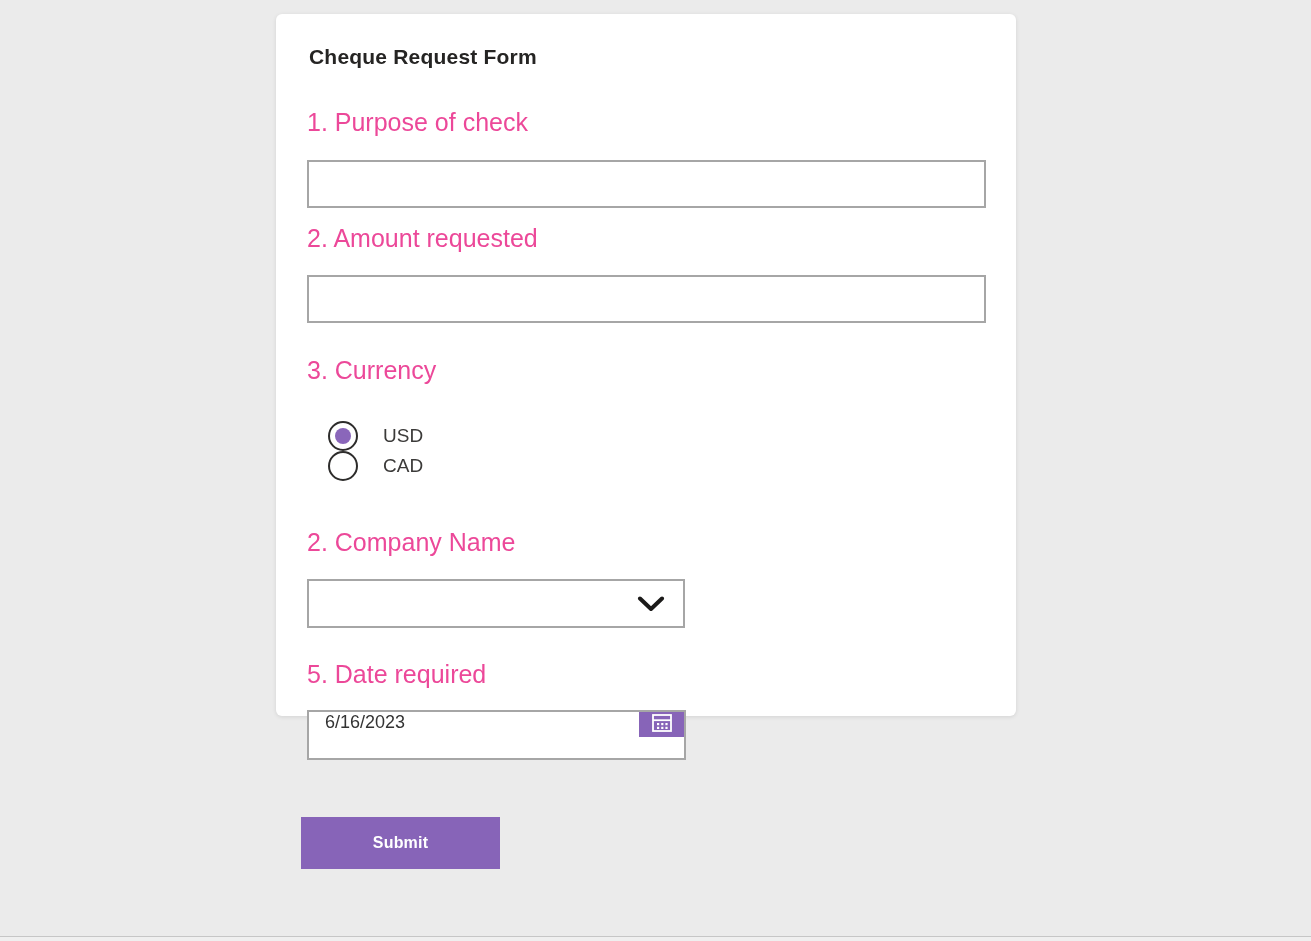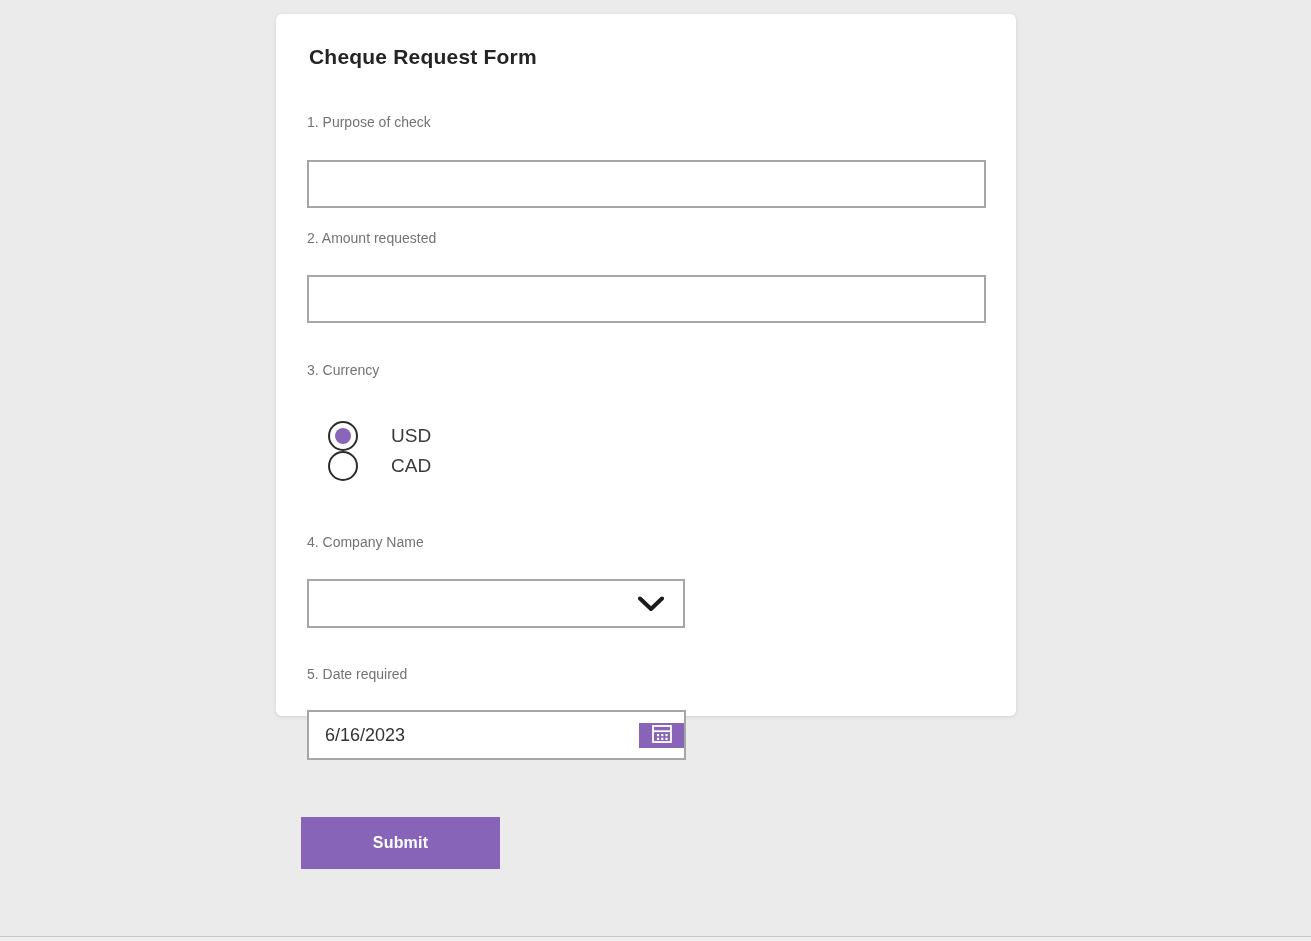--- a/index.html
+++ b/index.html
@@ -24,23 +24,23 @@
   }
   .form-title {
     margin: 0 0 0 2px;
     font-size: 21px;
     line-height: 24px;
     font-weight: 700;
     color: #252423;
     letter-spacing: 0.2px;
   }
   .field-label {
-    font-size: 14px;
+    font-size: 25px;
     line-height: 24px;
-    color: #737373;
+    color: #ec4899;
     font-weight: 400;
   }
   .lbl-purpose  { margin-top: 41px; }
   .lbl-amount   { margin-top: 18px; }
   .lbl-currency { margin-top: 35px; }
   .lbl-company  { margin-top: 49px; }
   .lbl-date     { margin-top: 34px; }
 
   .text-input {
     display: block;
@@ -55,21 +55,20 @@
     padding: 0 14px;
     outline: none;
   }
   .text-input.second { margin-top: 25px; }
 
   .radio-group { margin-top: 39px; margin-left: 21px; }
   .radio-row {
     display: flex;
     align-items: center;
     cursor: pointer;
-    gap: 8px;
   }
   .radio-row + .radio-row { }
   .radio-circle {
     width: 30px; height: 30px;
     border: 2px solid #2d2c2b;
     border-radius: 50%;
     display: flex;
     align-items: center;
     justify-content: center;
     flex: 0 0 auto;
@@ -102,21 +101,21 @@
   .dropdown-value { font-size: 18px; color: #333333; }
   .chevron-svg { display: block; }
 
   .date-control {
     margin-top: 24px;
     width: 379px;
     height: 50px;
     border: 2px solid #a6a6a6;
     background: #ffffff;
     display: flex;
-    align-items: center;
+    align-items: flex-start;
   }
   .date-input {
     flex: 1 1 auto;
     min-width: 0;
     border: none;
     outline: none;
     font-family: "Liberation Sans", sans-serif;
     font-size: 18px;
     color: #333333;
     padding: 0 0 0 16px;
@@ -180,21 +179,21 @@
         <span class="radio-label">USD</span>
       </div>
       <div class="radio-row">
         <span class="radio-circle">
           <span class="radio-dot"></span>
         </span>
         <span class="radio-label">CAD</span>
       </div>
     </div>
 
-    <div class="field-label lbl-company">4. Company Name</div>
+    <div class="field-label lbl-company">2. Company Name</div>
     <div class="dropdown">
       <span class="dropdown-value"></span>
       <span>
         <svg class="chevron-svg" width="28" height="16" viewBox="0 0 28 16">
           <polyline points="3,2.5 14,13 25,2.5" fill="none" stroke="#1b1a19" stroke-width="4" stroke-linecap="round" stroke-linejoin="round"></polyline>
         </svg>
       </span>
     </div>
 
     <div class="field-label lbl-date">5. Date required</div>

